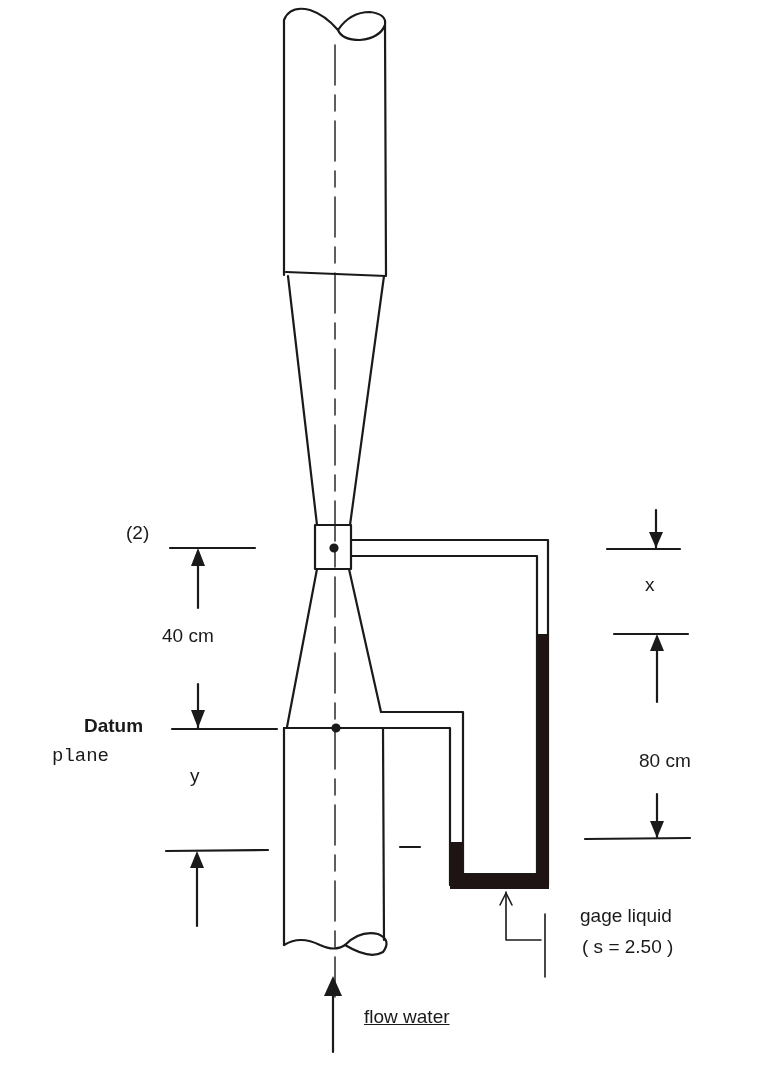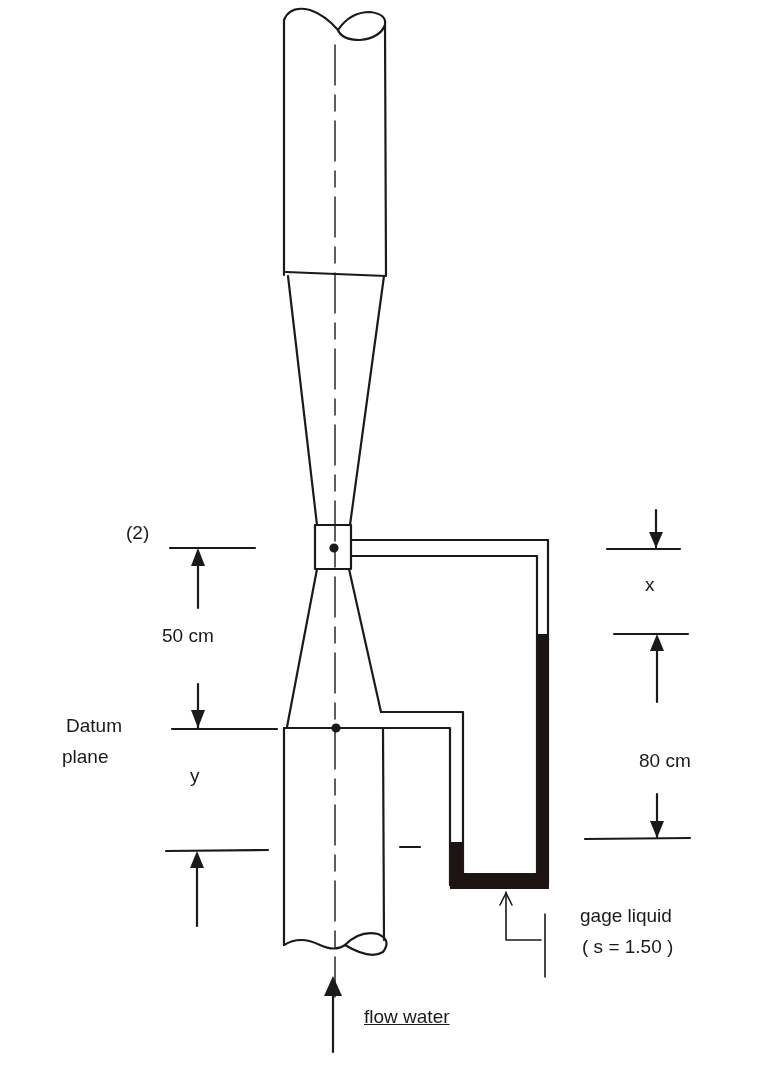--- a/index.html
+++ b/index.html
@@ -95,21 +95,21 @@
     </g>
 
     <g>
       <line x1="333" y1="990" x2="333" y2="1052"></line>
       <polygon points="333,976 324,996 342,996" fill="#1a1a1a" stroke="none"></polygon>
     </g>
   </g>
 </svg>
 
 <div class="lbl" style="left:126px;top:522px;">(2)</div>
-<div class="lbl" style="left:162px;top:625px;">50 cm</div>
-<div class="lbl" style="left:66px;top:715px;">Datum</div>
-<div class="lbl" style="left:62px;top:746px;">plane</div>
+<div class="lbl" style="left:162px;top:625px;">40 cm</div>
+<div class="lbl" style="left:84px;top:715px;font-weight:bold;">Datum</div>
+<div class="lbl" style="left:52px;top:746px;font-family:Liberation Mono, monospace;">plane</div>
 <div class="lbl" style="left:190px;top:765px;">y</div>
 <div class="lbl" style="left:645px;top:574px;">x</div>
 <div class="lbl" style="left:639px;top:750px;">80 cm</div>
 <div class="lbl" style="left:580px;top:905px;">gage liquid</div>
-<div class="lbl" style="left:582px;top:936px;">( s = 1.50 )</div>
+<div class="lbl" style="left:582px;top:936px;">( s = 2.50 )</div>
 <div class="lbl" style="left:364px;top:1006px;text-decoration:underline;">flow water</div>
 
 </body></html>

